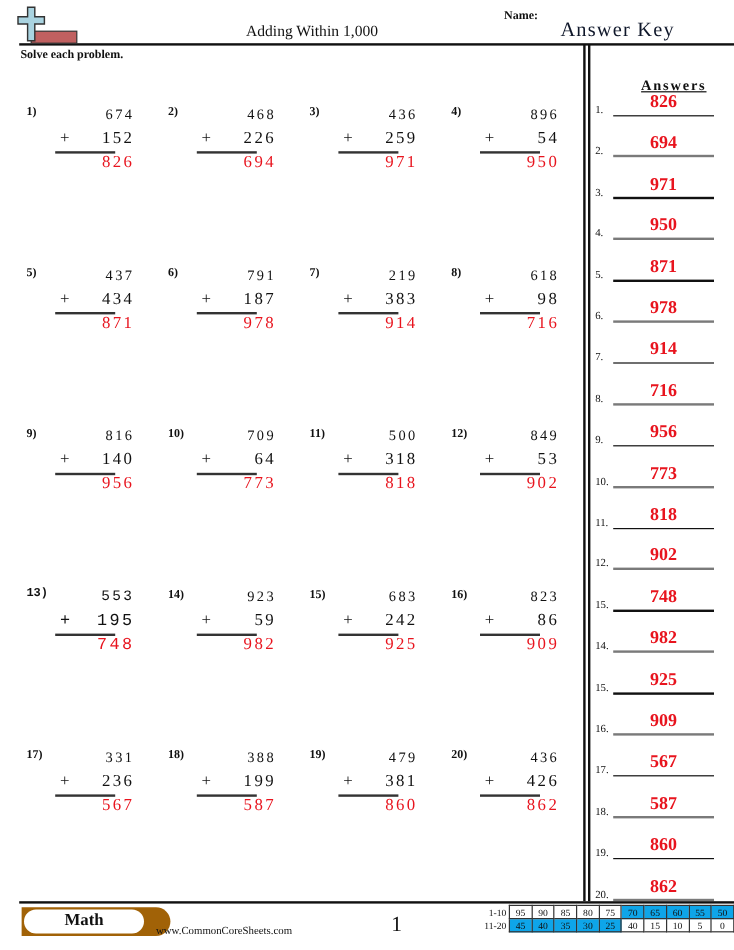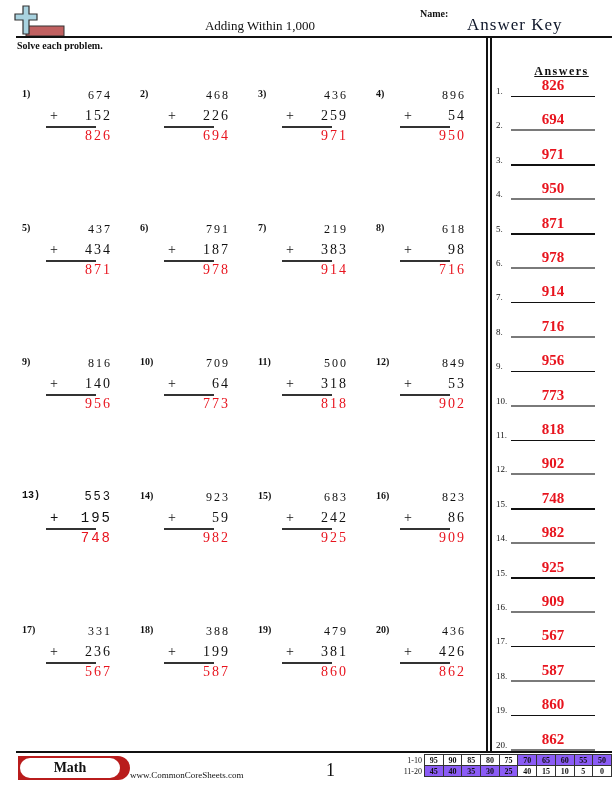--- a/index.html
+++ b/index.html
@@ -25,29 +25,29 @@
 
   .problem { position: absolute; width: 100px; height: 70px; }
   .p-num { position: absolute; left: 0; top: 0; font-size: 10px; font-weight: bold; }
   .p-top { position: absolute; right: 10px; top: 0; font-size: 12px; letter-spacing: 2px; text-align: left; }
   .p-plus { position: absolute; left: 28px; top: 20px; font-size: 14px; }
   .p-bot { position: absolute; right: 10px; top: 20px; font-size: 14px; letter-spacing: 2px; text-align: right; }
   .p-rule { position: absolute; left: 24px; top: 38px; width: 50px; height: 1.5px; background: #333; }
   .p-ans { position: absolute; right: 10px; top: 40px; font-size: 14px; letter-spacing: 2px; color: #e8141e; text-align: right; }
 
   .footer-rule { position: absolute; left: 16px; top: 751px; width: 596px; height: 1.5px; background: #111; }
-  .subject-pill { position: absolute; left: 18px; top: 756px; width: 112px; height: 24px; background: #b91c1c; border-radius: 0 14px 14px 0; }
+  .subject-pill { position: absolute; left: 18px; top: 756px; width: 124px; height: 24px; background: #a16207; border-radius: 0 14px 14px 0; }
   .subject-pill-inner { position: absolute; left: 2px; top: 2px; width: 100px; height: 20px; background: #fff; border-radius: 11px; text-align: center; font-size: 14px; font-weight: bold; line-height: 20px; }
   .site { position: absolute; left: 130px; top: 770px; font-size: 9px; }
   .page-num { position: absolute; left: 326px; top: 760px; font-size: 18px; }
 
   .score-labels { position: absolute; left: 392px; top: 755px; font-size: 8px; text-align: right; width: 30px; line-height: 11px; }
   table.scores { position: absolute; left: 424px; top: 754px; border-collapse: collapse; font-size: 8px; }
-  table.scores td { border: 1px solid #333; width: 34px; height: 11px; text-align: center; line-height: 9px; padding: 0; font-weight: bold; }
-  table.scores td.hl { background: #8b5cf6; }
+  table.scores td { border: 1px solid #333; width: 34px; height: 11px; text-align: center; line-height: 9px; padding: 0; }
+  table.scores td.hl { background: #0ea5e9; }
 </style>
 </head>
 <body>
 
 <svg class="logo" viewBox="0 0 56 32">
   <rect x="12" y="22" width="38" height="10" fill="#c06060" stroke="#333" stroke-width="1"></rect>
   <path d="M9 2 h6 v8 h8 v6 h-8 v14 h-6 v-14 h-8 v-6 h8 z" fill="#a9d3e0" stroke="#333" stroke-width="1.2"></path>
 </svg>
 <div class="title">Adding Within 1,000</div>
 <div class="name-label">Name:</div>

